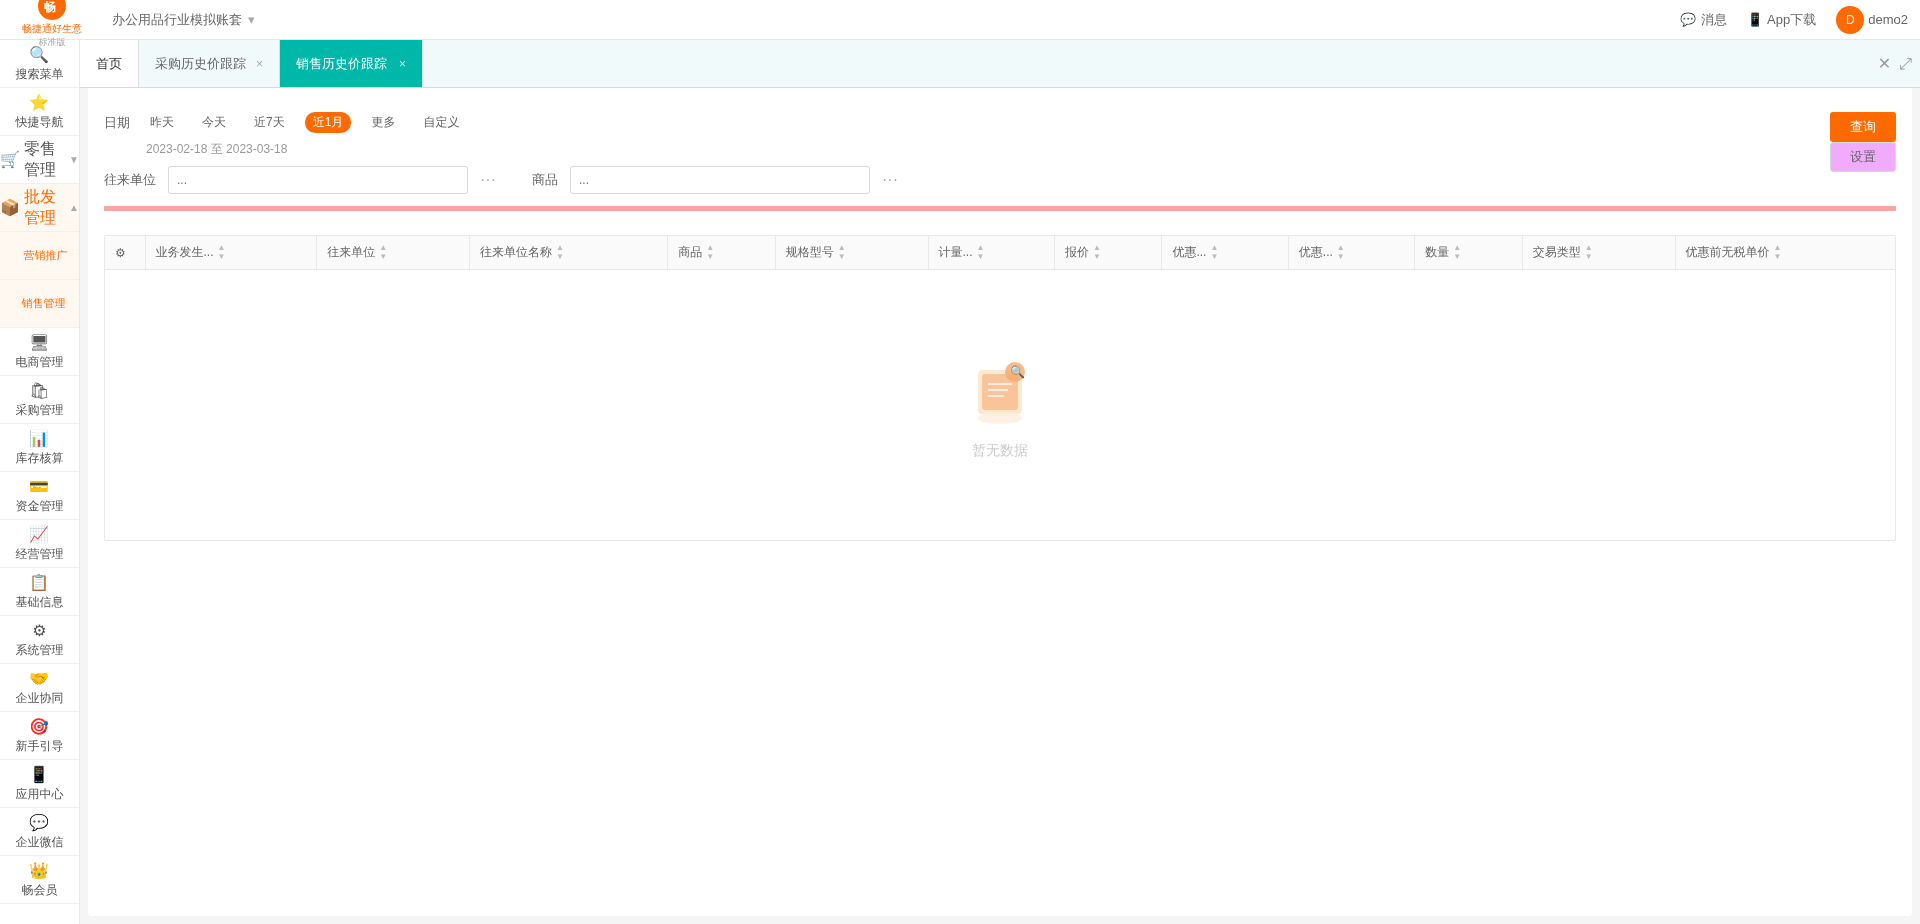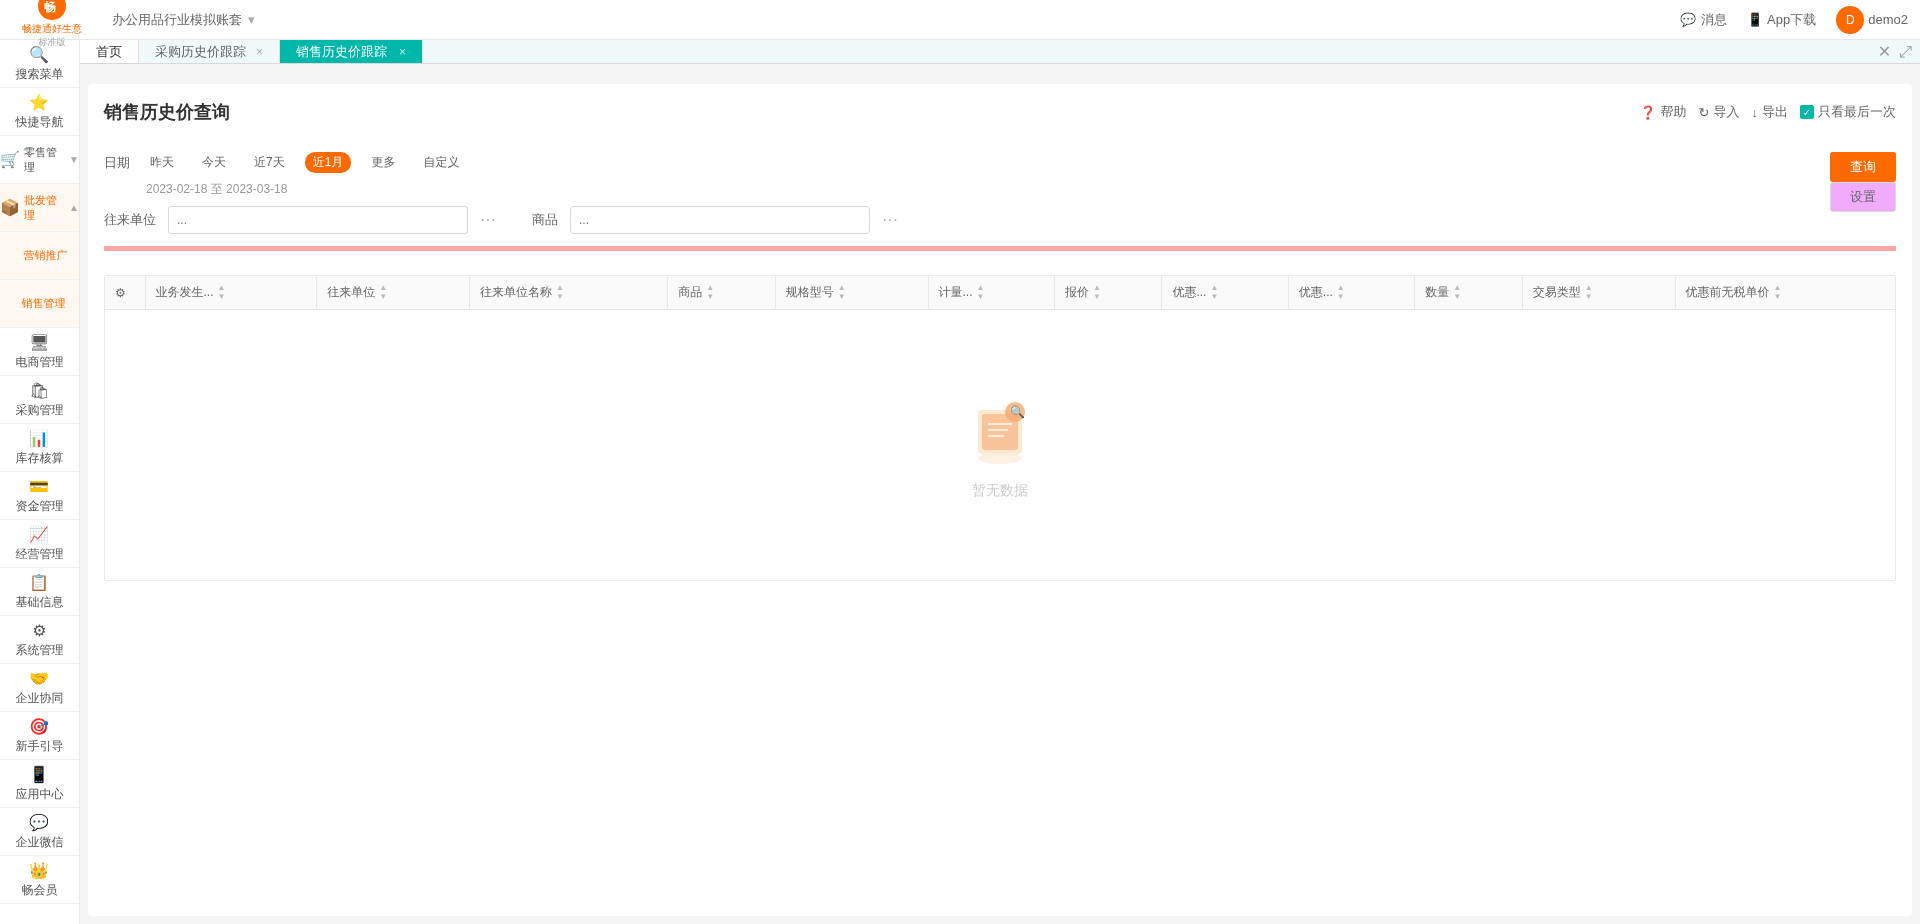--- a/index.html
+++ b/index.html
@@ -71,21 +71,21 @@
       background: #ff6a00;
       display: flex;
       align-items: center;
       justify-content: center;
       color: #fff;
       font-size: 12px;
     }
 
     
     .tabs-bar {
-      height: 24px;
+      height: 48px;
       background: #f0fafa;
       border-bottom: 1px solid #d9d9d9;
       display: flex;
       align-items: stretch;
       position: fixed;
       top: 40px; left: 80px; right: 0;
       z-index: 99;
     }
     .tab-item {
       display: flex;
@@ -156,21 +156,21 @@
       border-bottom: 1px solid #f0f0f0;
       gap: 2px;
     }
     .sidebar-item.active { color: #ff6a00; background: #fff8f0; }
     .sidebar-item .icon { font-size: 16px; }
     .sidebar-item.has-arrow {
       flex-direction: row;
       justify-content: center;
       gap: 4px;
     }
-    .sidebar-item.has-arrow .label-text { font-size: 11px; }
+    .sidebar-item.has-arrow .label-text { font-size: 16px; }
     .sidebar-item .arrow { font-size: 10px; color: #aaa; }
 
     
     .main-content {
       position: fixed;
       top: 76px;
       left: 80px;
       right: 0;
       bottom: 0;
       background: #f5f5f5;
@@ -500,41 +500,20 @@
   </div>
   <div class="tabs-actions">
     <span title="关闭">✕</span>
     <span title="最大化">⤢</span>
   </div>
 </div>
 
 <div class="main-content">
   <div class="page-container">
 
-    <div class="page-title-row">
-      <h1 class="page-title">销售历史价查询</h1>
-      <div class="page-actions">
-        <div class="action-btn">
-          <span>❓</span>
-          <span>帮助</span>
-        </div>
-        <div class="action-btn">
-          <span>↻</span>
-          <span>导入</span>
-        </div>
-        <div class="action-btn">
-          <span>↓</span>
-          <span>导出</span>
-        </div>
-        <label class="checkbox-label">
-          <div class="checkbox-teal">✓</div>
-          <span>只看最后一次</span>
-        </label>
-      </div>
-    </div>
 
     <div class="filter-section">
       <div class="filter-main-row">
         <div class="filter-left">
 
           <div class="filter-row-line">
             <span class="filter-label">日期</span>
             <button class="date-btn">昨天</button>
             <button class="date-btn">今天</button>
             <button class="date-btn">近7天</button>

